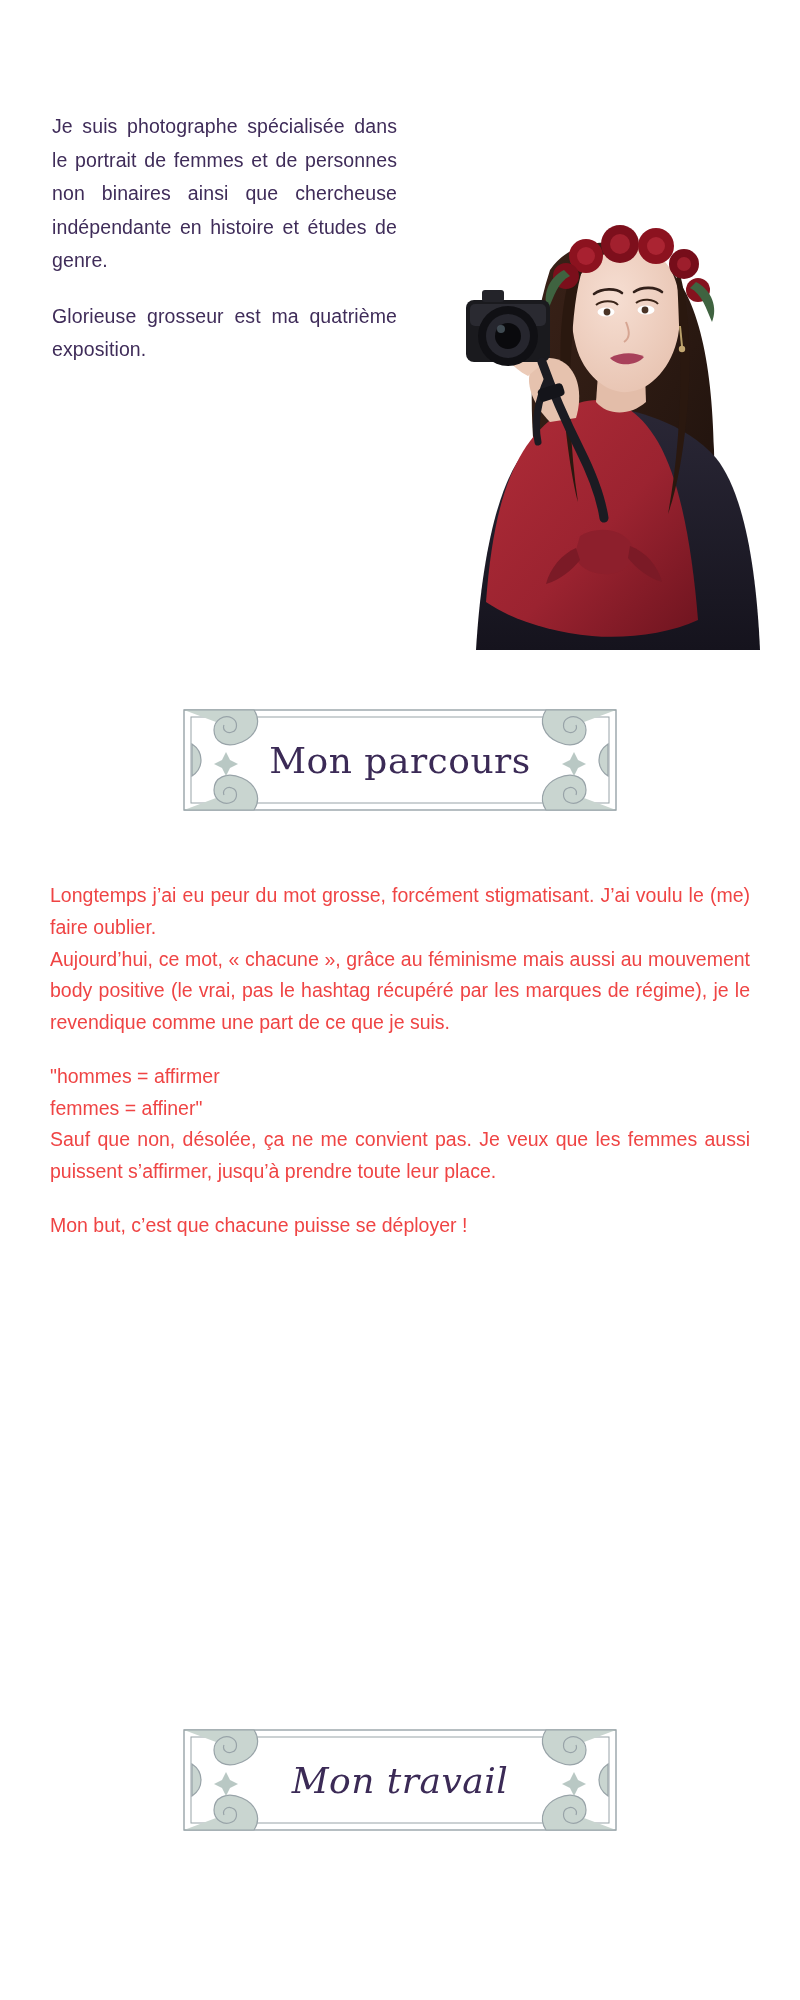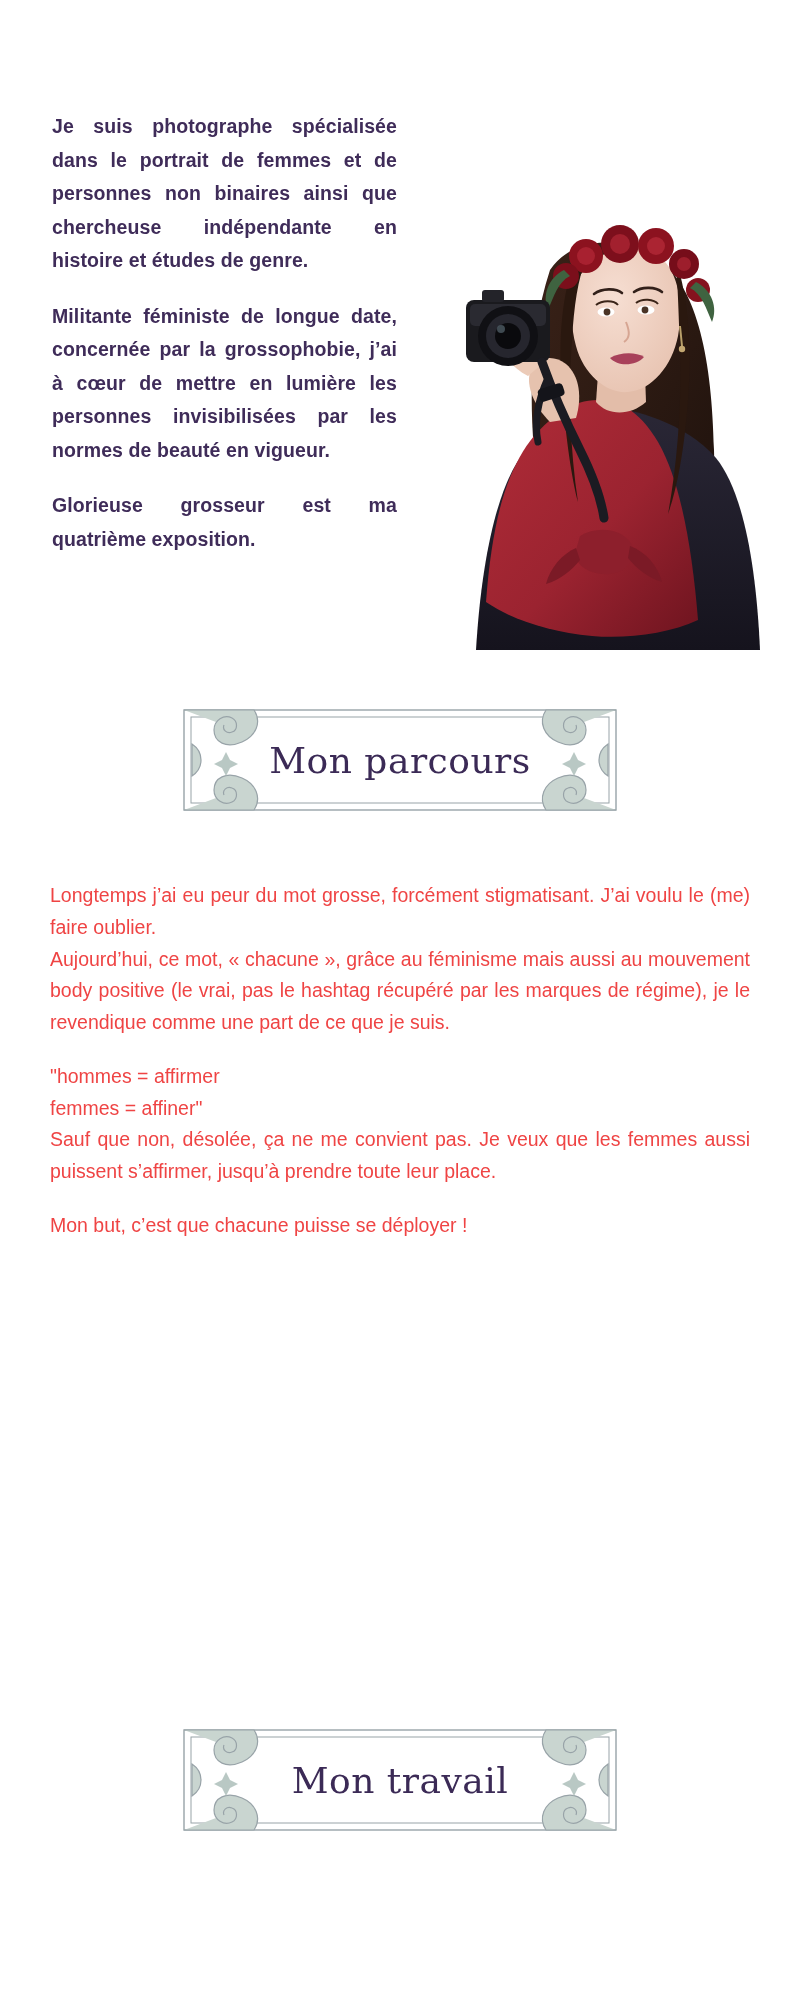--- a/index.html
+++ b/index.html
@@ -22,21 +22,20 @@
     height: 2000px;
     background: #ffffff;
   }
 
   
   .intro {
     position: absolute;
     left: 52px;
     top: 110px;
     width: 570px;
-    font-weight: bold;
   }
   .intro-text {
     width: 345px;
     font-size: 19.5px;
     line-height: 1.72;
     color: #3f2c59;
     text-align: justify;
     text-justify: inter-word;
     letter-spacing: 0.1px;
   }
@@ -62,21 +61,21 @@
 
   
   .frame-wrap {
     position: absolute;
     left: 50%;
     transform: translateX(-50%);
     width: 460px;
     height: 120px;
   }
   .frame-wrap.parcours { top: 700px; }
-  .frame-wrap.travail  { top: 1720px; }
+  .frame-wrap.travail  { top: 1720px; font-style: italic; }
 
   .frame-wrap svg {
     position: absolute;
     left: 0;
     top: 0;
   }
   .frame-title {
     position: absolute;
     left: 0;
     top: 0;
@@ -112,21 +111,20 @@
   .no-justify { text-align: left; }
 </style>
 </head>
 <body>
 
 <div class="page">
 
   <div class="intro">
     <div class="intro-text">
       <p>Je suis photographe spécialisée dans le portrait de femmes et de personnes non binaires ainsi que chercheuse indépendante en histoire et études de genre.</p>
-      <p>Militante féministe de longue date, concernée par la grossophobie, j’ai à cœur de mettre en lumière les personnes invisibilisées par les normes de beauté en vigueur.</p>
       <p>Glorieuse grosseur est ma quatrième exposition.</p>
     </div>
   </div>
 
   <div class="photo">
     <svg width="370" height="500" viewBox="0 0 370 500" xmlns="http://www.w3.org/2000/svg" aria-hidden="true">
       <defs>
         <clipPath id="photoClip">
           <rect x="0" y="0" width="370" height="500"></rect>
         </clipPath>

